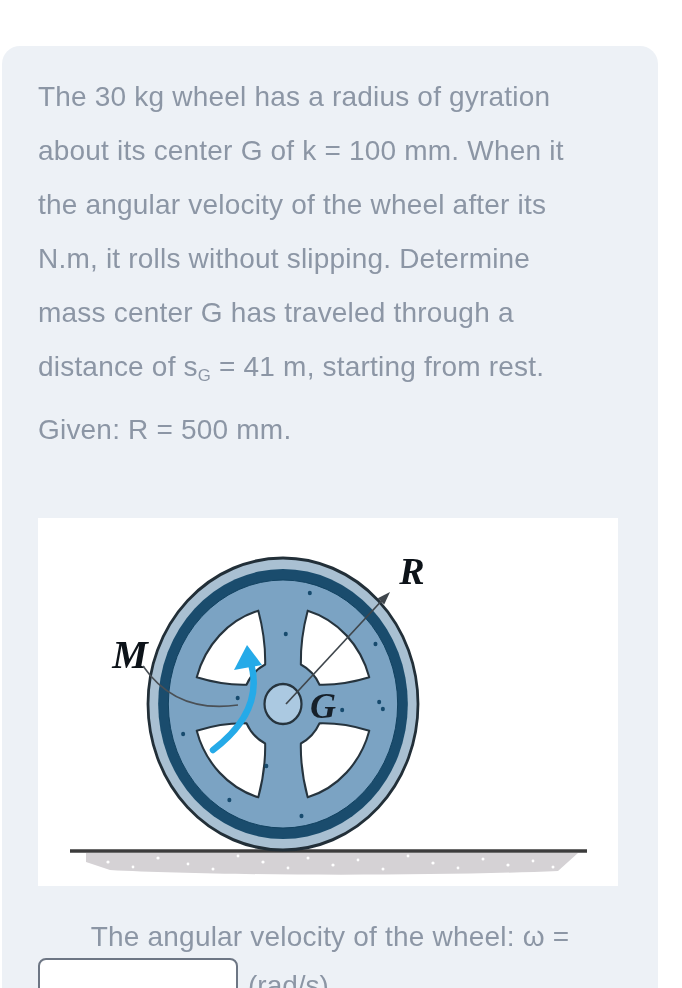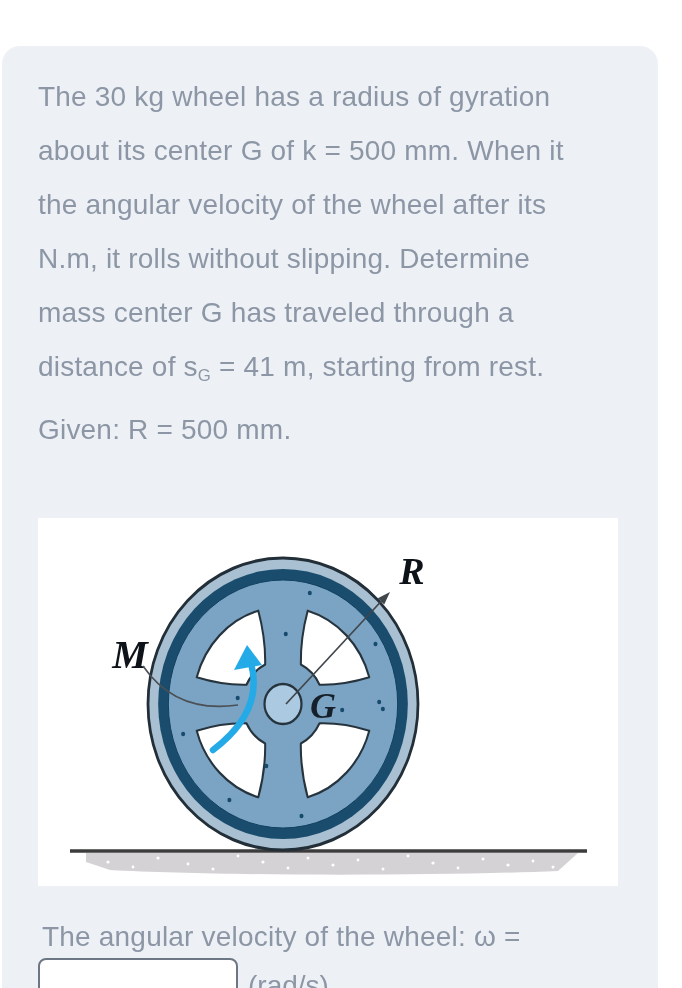--- a/index.html
+++ b/index.html
@@ -15,22 +15,22 @@
     position:absolute; left:36px; top:24px; width:584px;
     font-size:28px; line-height:54px; color:#8c96a5; letter-spacing:0.2px;
   }
   .problem .pline{display:block; white-space:pre;}
   .problem sub{font-size:0.6em; vertical-align:-0.3em;}
   .figure{
     position:absolute; left:36px; top:472px; width:580px; height:368px;
     background:#ffffff;
   }
   .question{
-    position:absolute; left:40px; top:864px; width:600px;
-    font-size:28px; line-height:54px; color:#8c96a5; letter-spacing:0.2px;
+    position:absolute; left:28px; top:864px; width:600px;
+    font-size:28px; line-height:54px; color:#8c96a5; letter-spacing:0.2px;text-align:center;
   }
   .answer-input{
     position:absolute; left:36px; top:912px; width:200px; height:50px;
     box-sizing:border-box; background:#ffffff; border:2px solid #6d7684;
     border-radius:8px; font-size:26px; color:#444; padding:0 10px;
     font-family:"Liberation Sans", sans-serif; outline:none;
   }
   .unit{
     position:absolute; left:246px; top:924px;
     font-size:28px; color:#8c96a5;
@@ -38,21 +38,21 @@
   svg text{user-select:none;}
 </style>
 </head>
 <body>
 
 <div class="page">
   <div class="card">
 
     <div class="problem">
       <span class="pline">The 30 kg wheel has a radius of gyration</span>
-      <span class="pline">about its center G of k = 500 mm. When it</span>
+      <span class="pline">about its center G of k = 100 mm. When it</span>
       <span class="pline">the angular velocity of the wheel after its</span>
       <span class="pline">N.m, it rolls without slipping. Determine</span>
       <span class="pline">mass center G has traveled through a</span>
       <span class="pline"><span>distance of s</span><sub>G</sub><span> = 41 m, starting from rest.</span></span>
       <span class="pline">Given: R = 500 mm.</span>
     </div>
 
     <div class="figure">
       <svg width="580" height="368" viewBox="0 0 580 368">
 

